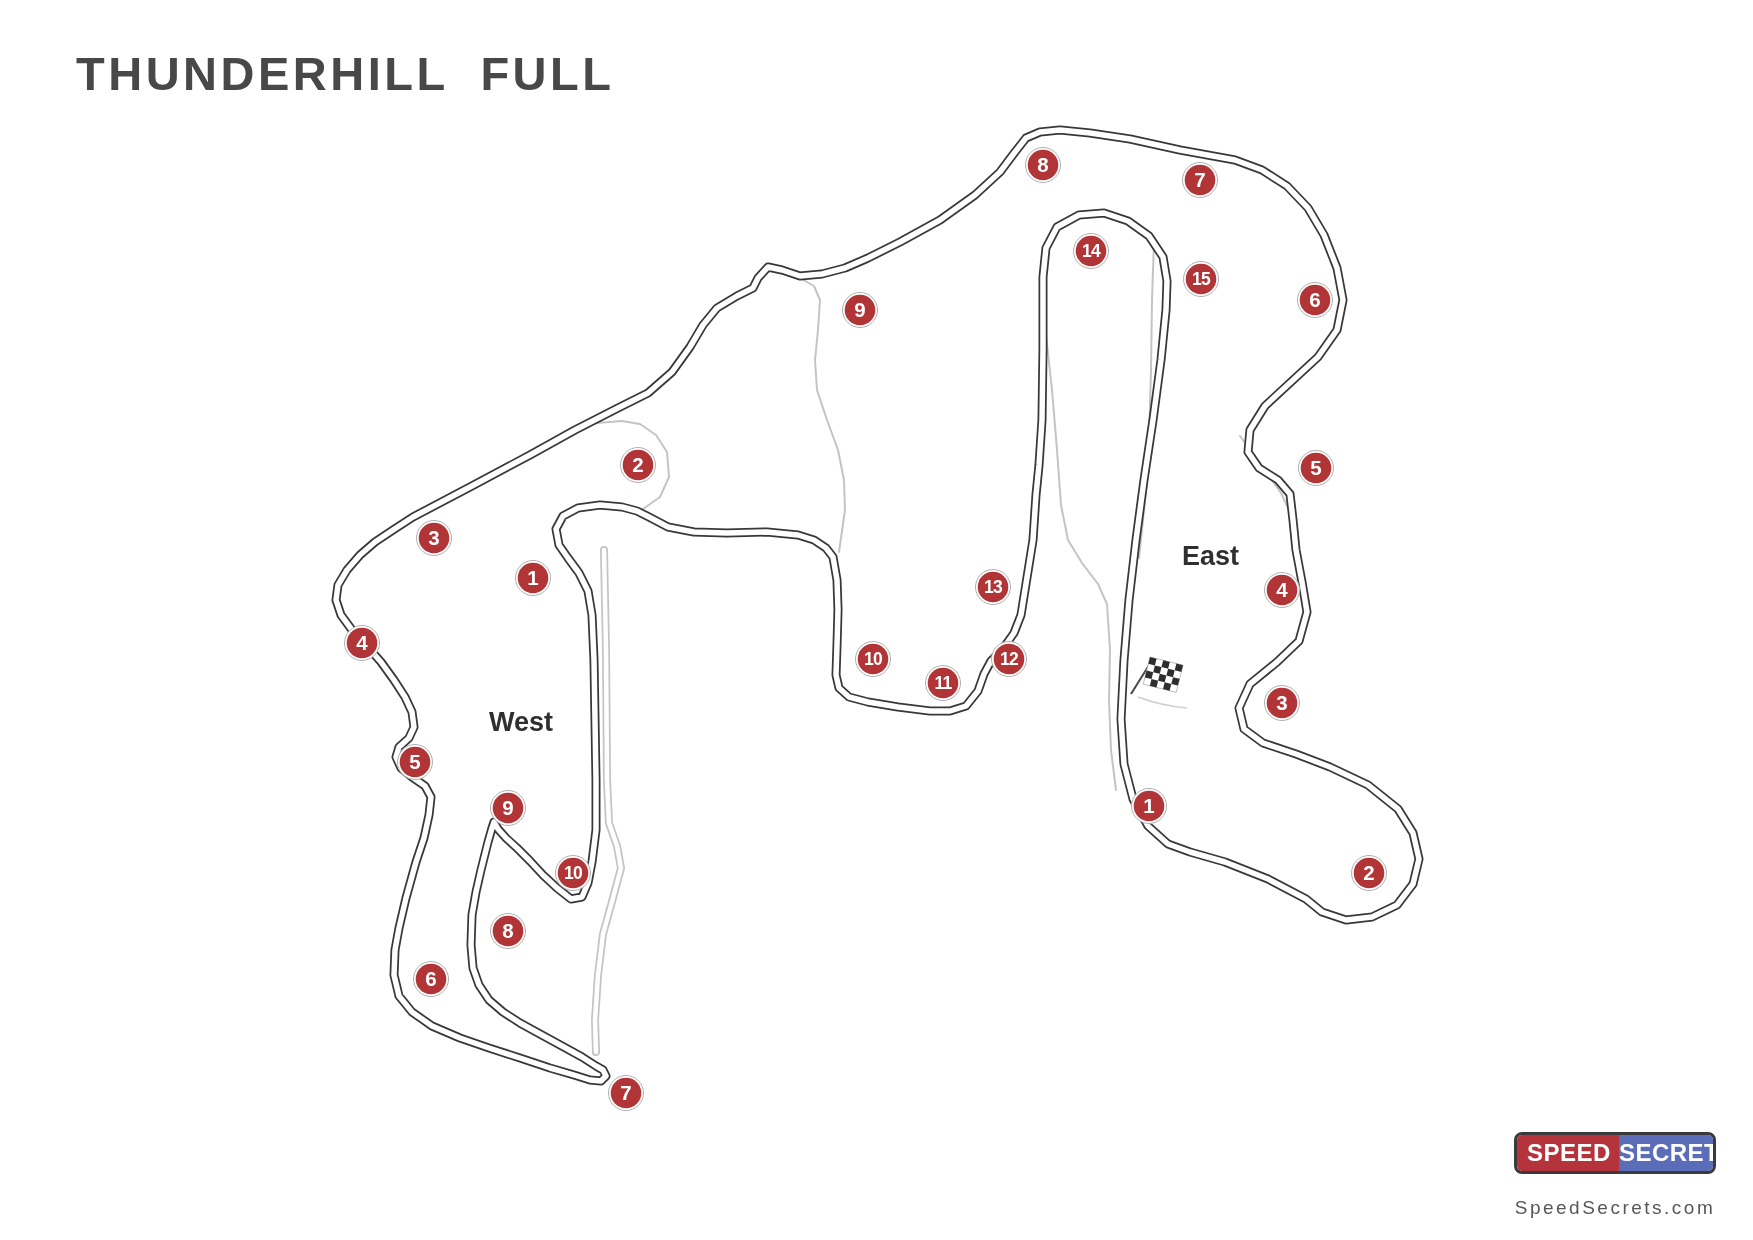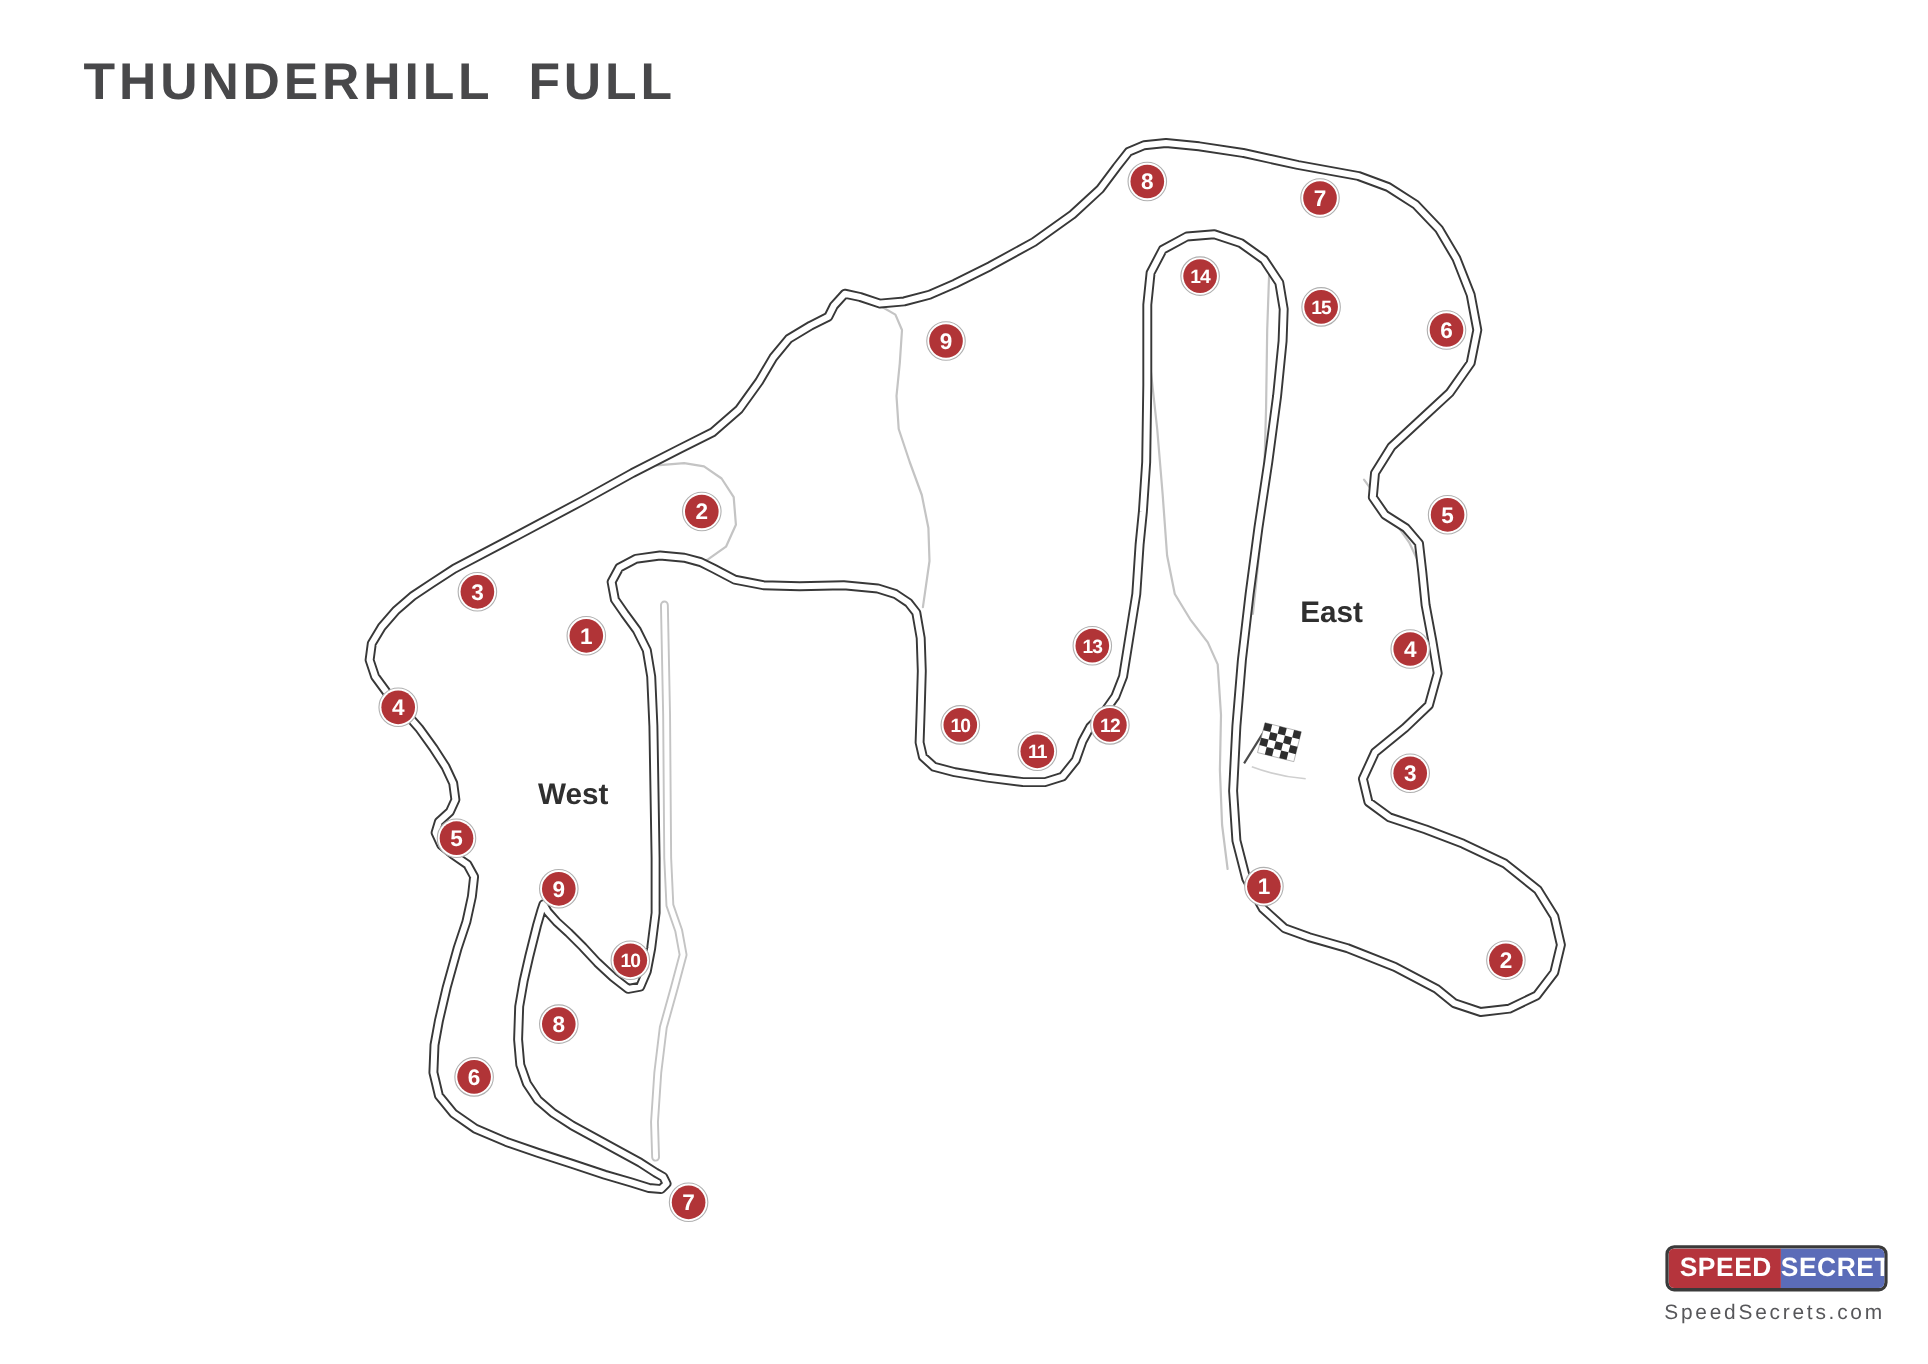--- a/index.html
+++ b/index.html
@@ -1,30 +1,30 @@
 <!DOCTYPE html>
 <html><head>
 <meta charset="utf-8">
 <style>
   html,body{margin:0;padding:0;background:#ffffff;}
   body{width:1753px;height:1240px;position:relative;overflow:hidden;
        font-family:"Liberation Sans", sans-serif;}
   .page-title{position:absolute;left:76px;top:46px;font-size:47px;font-weight:800;
        color:#48484a;letter-spacing:3.5px;word-spacing:16px;white-space:nowrap;}
   #course-svg{position:absolute;left:0;top:0;}
-  .logo{position:absolute;left:1513px;top:1132px;width:204px;text-align:left;}
+  .logo{position:absolute;left:1513px;top:1132px;width:204px;text-align:center;}
   .logo-badge{display:flex;width:196px;height:36px;border:3px solid #3a3a3a;
        border-radius:8px;overflow:hidden;margin:0 auto;}
   .logo-speed{background:#b5343c;color:#fff;font-size:24px;font-weight:800;
        display:flex;align-items:center;justify-content:center;padding:0 8px 0 10px;
        letter-spacing:0.5px;}
   .logo-secrets{background:#5b6cb8;color:#fff;font-size:24px;font-weight:800;
        display:flex;align-items:center;justify-content:center;flex:1;
        letter-spacing:0.5px;}
-  .logo-tagline{margin-top:9px;font-size:19px;color:#57575a;letter-spacing:2.5px;
+  .logo-tagline{margin-top:23px;font-size:19px;color:#57575a;letter-spacing:2.5px;
        font-weight:400;}
   .course-label{font-size:27px;font-weight:700;fill:#2f2f2f;}
   .turn-number{font-weight:700;fill:#ffffff;}
 </style>
 </head>
 <body>
 
 <div class="page-title">THUNDERHILL FULL</div>
 
 <svg id="course-svg" width="1753" height="1240" viewBox="0 0 1753 1240">

